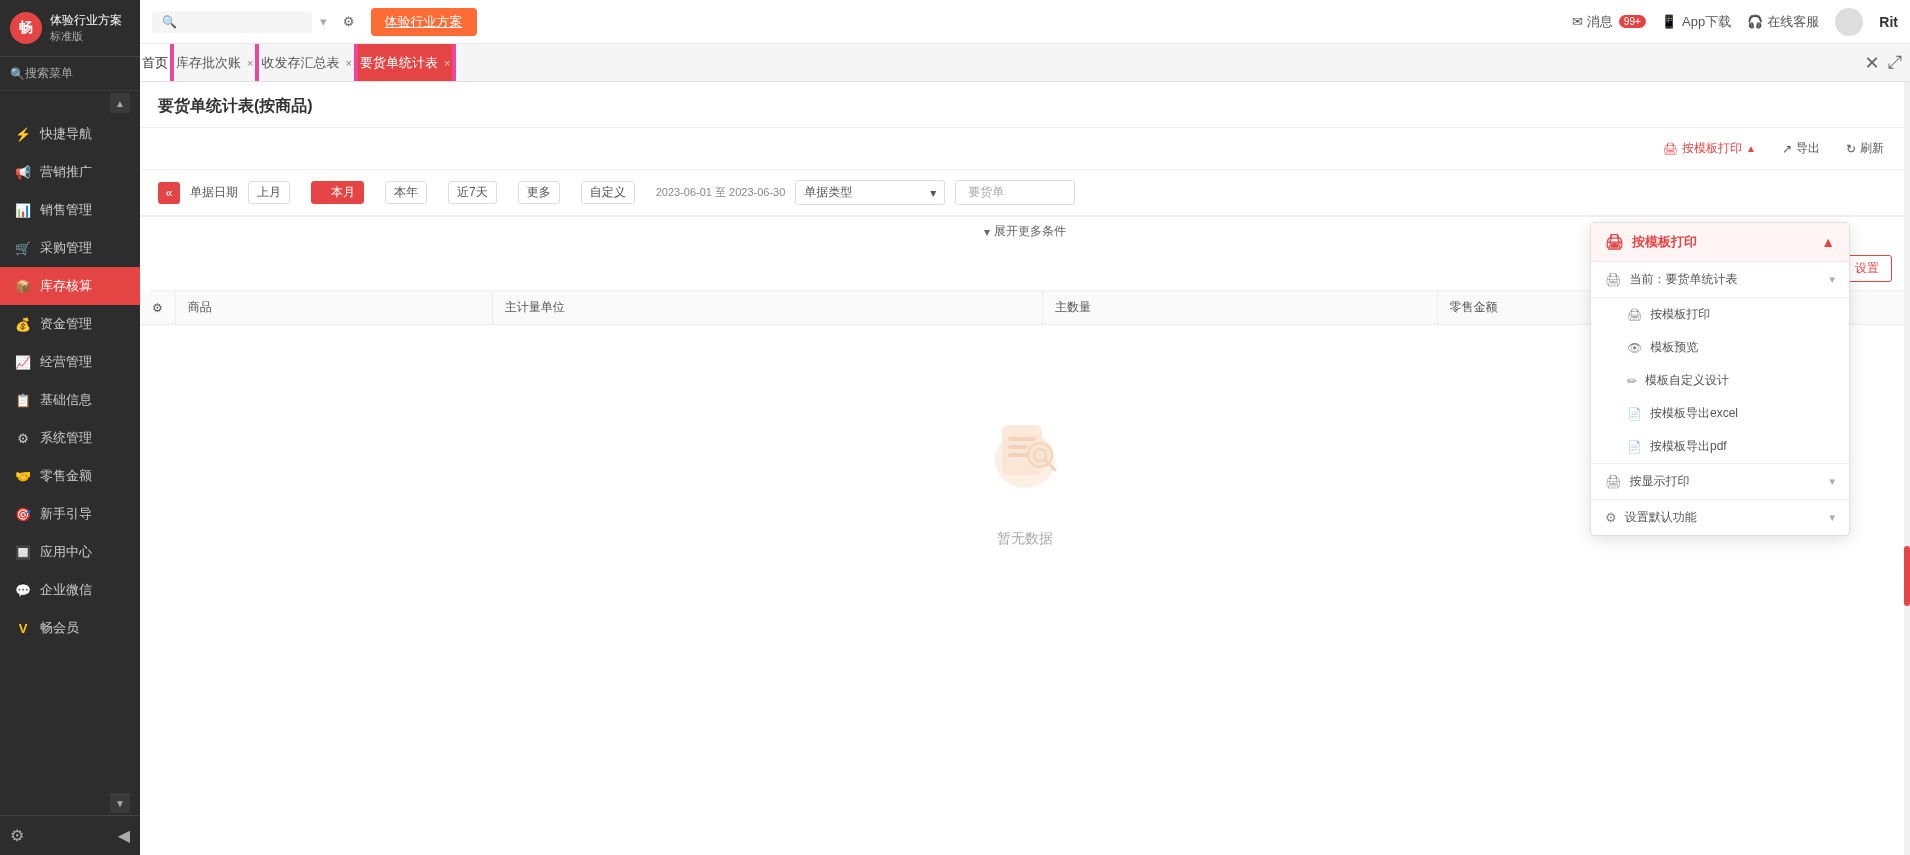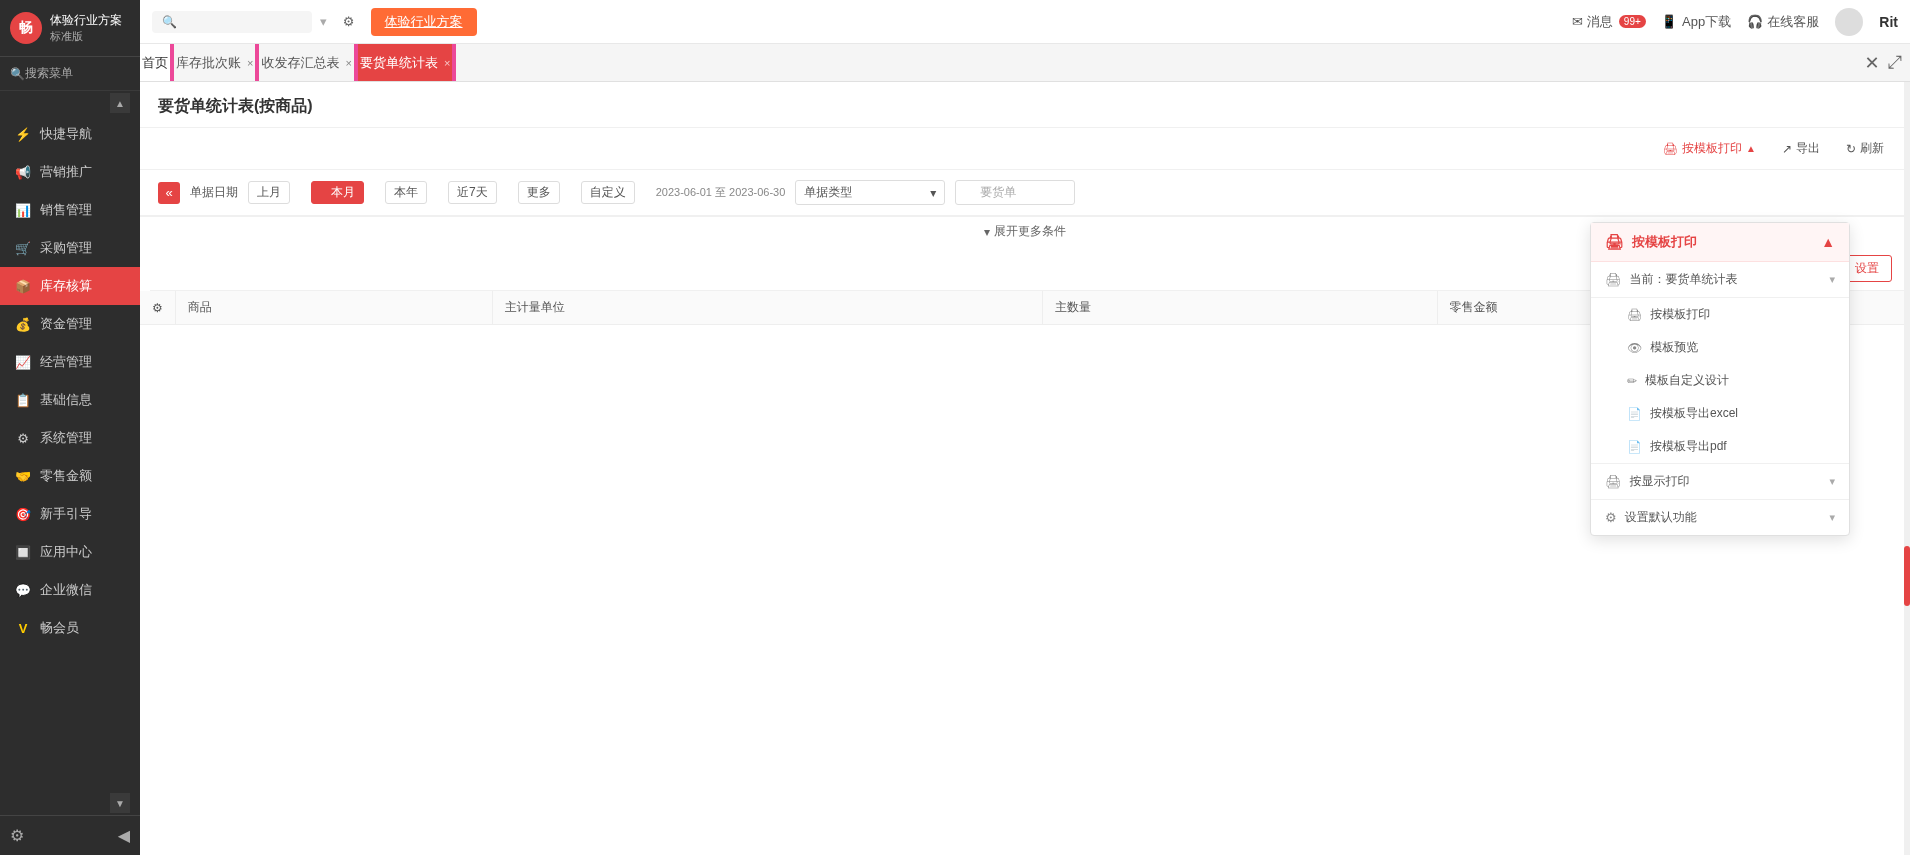--- a/index.html
+++ b/index.html
@@ -293,21 +293,21 @@
       font-size: 12px;
       color: #555;
       background: #fff;
       cursor: pointer;
       min-width: 150px;
       justify-content: space-between;
     }
     .filter-input {
       border: 1px solid #ddd;
       border-radius: 3px;
-      padding: 3px 24px;
+      padding: 3px 12px;
       font-size: 12px;
       color: #555;
       min-width: 120px;
     }
 
     
     .expand-more {
       display: flex;
       align-items: center;
       justify-content: center;
@@ -709,20 +709,36 @@
           <th>商品</th>
           <th>主计量单位</th>
           <th>主数量</th>
           <th>零售金额</th>
         </tr>
       </thead>
       <tbody>
       </tbody>
     </table>
 
+    <div class="empty-state">
+      <div class="empty-icon">
+        
+        <svg width="90" height="90" viewBox="0 0 90 90" fill="none" xmlns="http://www.w3.org/2000/svg">
+          <ellipse cx="45" cy="55" rx="30" ry="28" fill="#f5c9a7" opacity="0.6"></ellipse>
+          <rect x="22" y="20" width="40" height="50" rx="6" fill="#f5c9a7" opacity="0.8"></rect>
+          <rect x="28" y="32" width="28" height="4" rx="2" fill="#e8a87c"></rect>
+          <rect x="28" y="40" width="20" height="4" rx="2" fill="#e8a87c"></rect>
+          <rect x="28" y="48" width="24" height="4" rx="2" fill="#e8a87c"></rect>
+          <circle cx="60" cy="50" r="12" fill="#f5c9a7" stroke="#e8a87c" stroke-width="2"></circle>
+          <line x1="66" y1="56" x2="75" y2="65" stroke="#e8a87c" stroke-width="3" stroke-linecap="round"></line>
+          <circle cx="60" cy="50" r="6" fill="none" stroke="#e8a87c" stroke-width="2"></circle>
+        </svg>
+      </div>
+      <div class="empty-text">暂无数据</div>
+    </div>
 
     <div class="dropdown-menu">
       <div class="dropdown-menu-header">
         <div style="display:flex; align-items:center; gap:8px;">
           <span style="font-size:15px;">🖨</span>
           <span>按模板打印</span>
         </div>
         <div class="header-icons">
           <span style="cursor:pointer; color:#e54444; font-size:14px;">▲</span>
         </div>

